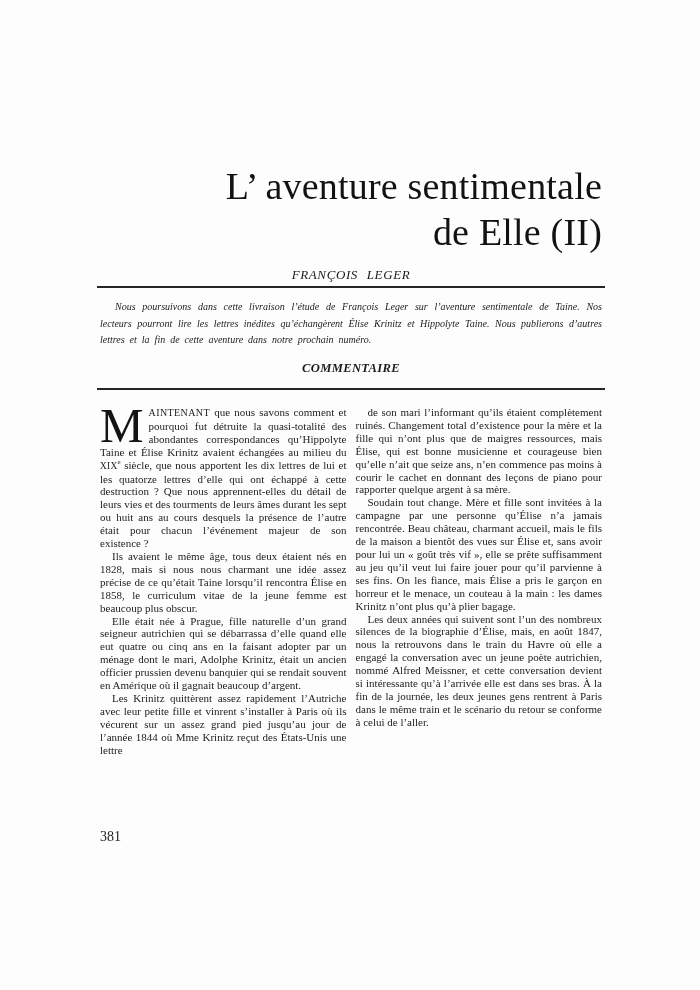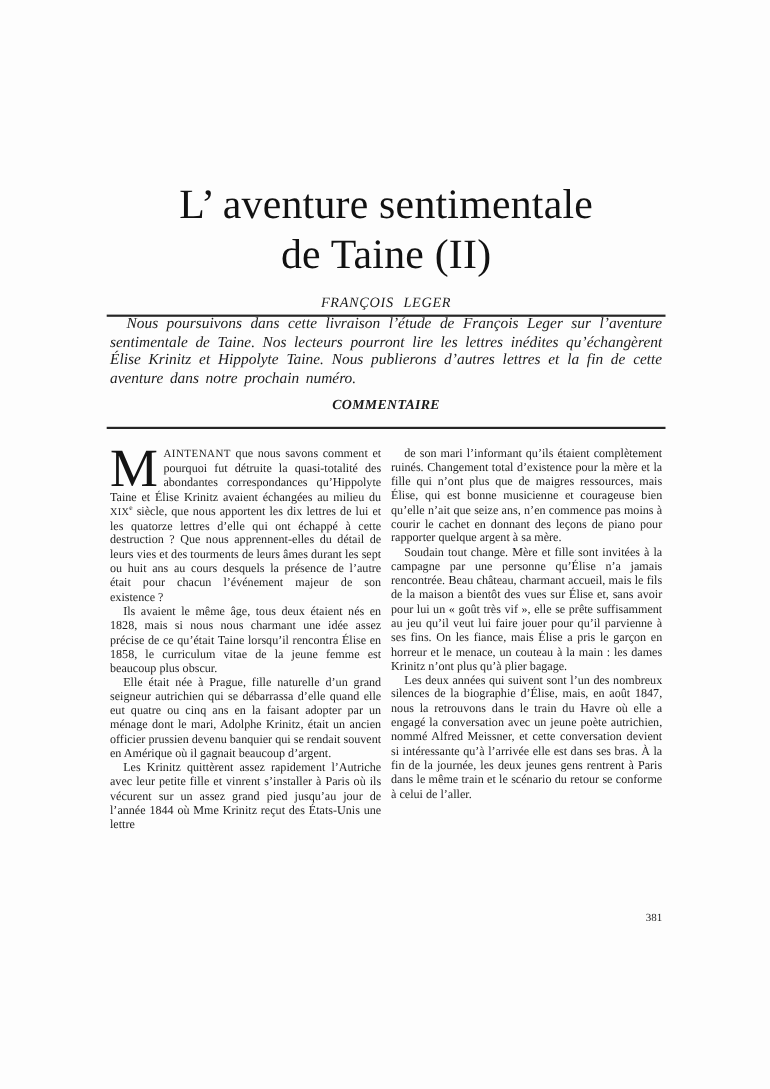--- a/index.html
+++ b/index.html
@@ -16,21 +16,21 @@
     background: #fdfdfd;
     overflow: hidden;
   }
   .content {
     position: absolute;
     left: 100px; top: 0;
     width: 502px; height: 100%;
   }
   .title {
     position: absolute; top: 138px; left: 0; width: 100%;
-    text-align: center;
+    text-align: right;
     font-size: 38px; line-height: 46px;
     font-weight: 400; color: #121212;
     letter-spacing: 0.2px;
   }
   .author {
     position: absolute; top: 245px; left: 0; width: 100%;
     text-align: center;
     font-style: italic;
     font-size: 13px;
     letter-spacing: 0.6px;
@@ -38,23 +38,23 @@
     color: #1a1a1a;
     margin-top: 22px;
   }
   .rule {
     position: absolute; left: -3px; width: 508px; height: 0;
     border: none; border-top: 2px solid #262626; margin: 0;
   }
   .rule-top { top: 286px; }
   .rule-mid { top: 388px; }
   .abstract {
-    position: absolute; top: 287px; left: 0; width: 502px;
+    position: absolute; top: 299px; left: 0; width: 502px;
     font-style: italic;
-    font-size: 14px; line-height: 16.6px;
+    font-size: 10px; line-height: 16.6px;
     text-align: justify;
     text-indent: 15px;
     word-spacing: 2.5px;
     margin: 0;
     color: #1b1b1b;
   }
   .signature {
     position: absolute; top: 361px; left: 0; width: 502px;
     text-align: center;
     font-style: italic; font-weight: 700;
@@ -80,34 +80,33 @@
     font-size: 49px; line-height: 37px;
     height: 37px;
     padding: 1px 5px 0 0;
     color: #141414;
   }
   .smallcaps { font-size: 10px; letter-spacing: 0.4px; margin-top: 20px; }
   .sc { font-size: 9.3px; letter-spacing: 0.3px; }
   sup { font-size: 7px; line-height: 0; vertical-align: super; }
   .page-number {
     position: absolute; top: 829px; left: 0; width: 502px;
-    text-align: right;
-    font-size: 10px;
+    font-size: 14px;
     color: #1c1c1c;
   }
 </style>
 </head>
 <body>
 
 <div class="page">
   <div class="content">
 
     <h1 class="title">
       <span>L’ aventure sentimentale</span><br>
-      <span>de Taine (II)</span>
+      <span>de Elle (II)</span>
     </h1>
 
     <div class="author">FRANÇOIS LEGER</div>
 
     <hr class="rule rule-top">
 
     <p class="abstract">Nous poursuivons dans cette livraison l’étude de François Leger sur l’aventure sentimentale de Taine. Nos lecteurs pourront lire les lettres inédites qu’échangèrent Élise Krinitz et Hippolyte Taine. Nous publierons d’autres lettres et la fin de cette aventure dans notre prochain numéro.</p>
 
     <div class="signature">COMMENTAIRE</div>
 

